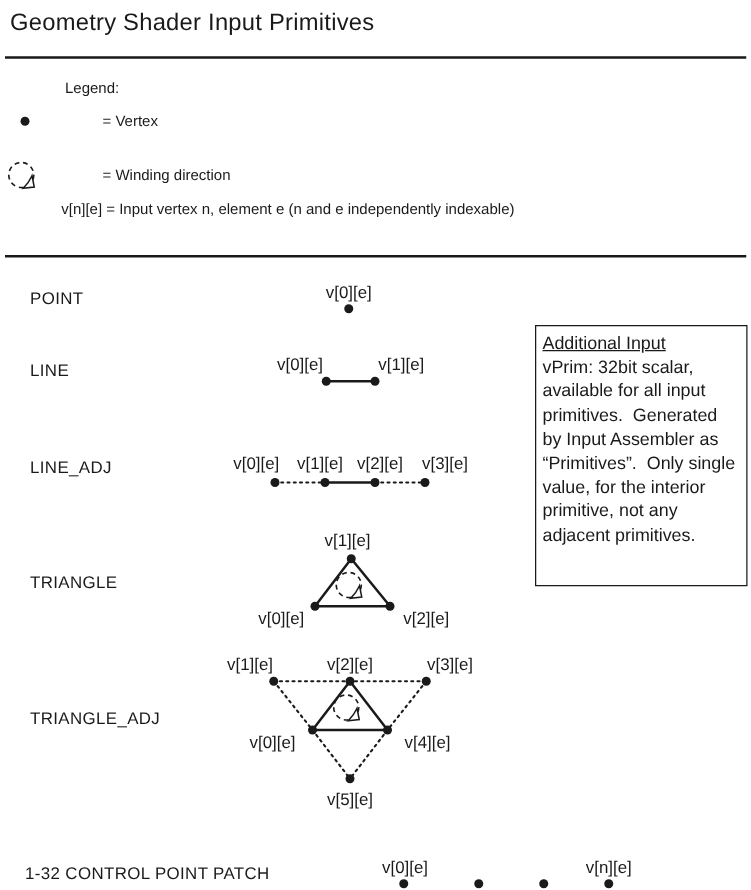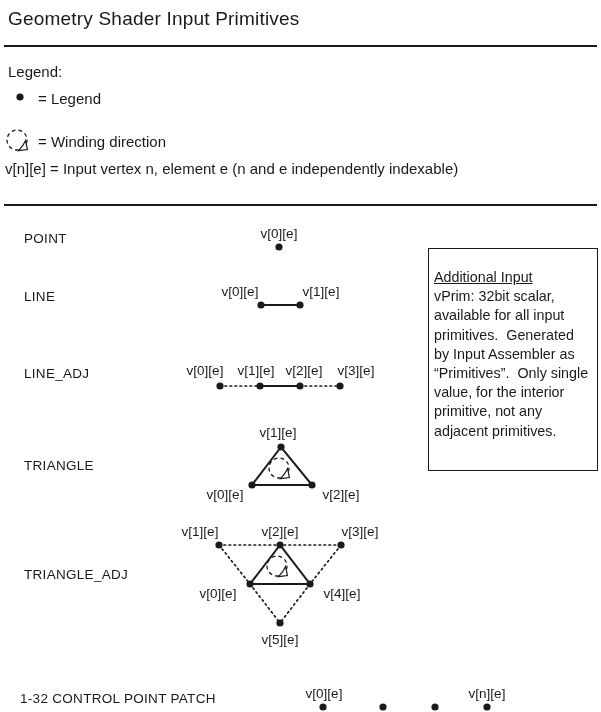--- a/index.html
+++ b/index.html
@@ -2,27 +2,27 @@
 <html><head>
 <meta charset="utf-8">
 <style>
   html,body{margin:0;padding:0;background:#ffffff;}
   .canvas{
     position:relative;width:601px;height:712px;background:#ffffff;
     font-family:"Liberation Sans",sans-serif;color:#1a1a1a;overflow:hidden;
   }
   .abs{position:absolute;white-space:nowrap;}
   .title{font-size:19px;letter-spacing:.2px;}
-  .txt{font-size:15px;}
+  .txt{font-size:12px;margin-left:44px;}
   .rowlbl{font-size:13.5px;letter-spacing:.3px;}
   .vlabel{font-size:13.5px;transform:translateX(-50%);}
   .gfx{position:absolute;left:0;top:0;width:601px;height:712px;}
   .note{
-    position:absolute;left:428px;top:248px;width:158px;height:198px;
-    border:1.5px solid #1a1a1a;padding:19px 5px 4px 5px;
+    position:absolute;left:428px;top:260px;width:158px;height:198px;
+    border:1.5px solid #1a1a1a;padding:5px 5px 4px 5px;
     font-size:14.3px;line-height:19.2px;
   }
   .note-heading{text-decoration:underline;}
   .note-body{white-space:pre-wrap;}
 </style>
 </head>
 <body>
 
 <div class="canvas">
 
@@ -76,21 +76,21 @@
 
     <circle cx="323" cy="707" r="3.6" fill="#1a1a1a"></circle>
     <circle cx="383" cy="707" r="3.6" fill="#1a1a1a"></circle>
     <circle cx="435" cy="707" r="3.6" fill="#1a1a1a"></circle>
     <circle cx="487" cy="707" r="3.6" fill="#1a1a1a"></circle>
   </svg>
 
   <div class="abs title" style="left:8px;top:8px;">Geometry Shader Input Primitives</div>
 
   <div class="abs txt" style="left:8px;top:63px;">Legend:</div>
-  <div class="abs txt" style="left:38px;top:90px;">= Legend</div>
+  <div class="abs txt" style="left:38px;top:90px;">= Vertex</div>
   <div class="abs txt" style="left:5px;top:160px;">v[n][e] = Input vertex n, element e (n and e independently indexable)</div>
   <div class="abs txt" style="left:38px;top:133px;">= Winding direction</div>
 
   <div class="abs rowlbl" style="left:24px;top:231px;">POINT</div>
   <div class="abs rowlbl" style="left:24px;top:289px;">LINE</div>
   <div class="abs rowlbl" style="left:24px;top:366px;">LINE_ADJ</div>
   <div class="abs rowlbl" style="left:24px;top:458px;text-align:right;">TRIANGLE</div>
   <div class="abs rowlbl" style="left:24px;top:567px;text-align:right;">TRIANGLE_ADJ</div>
   <div class="abs rowlbl" style="left:20px;top:691px;">1-32 CONTROL POINT PATCH</div>
 

